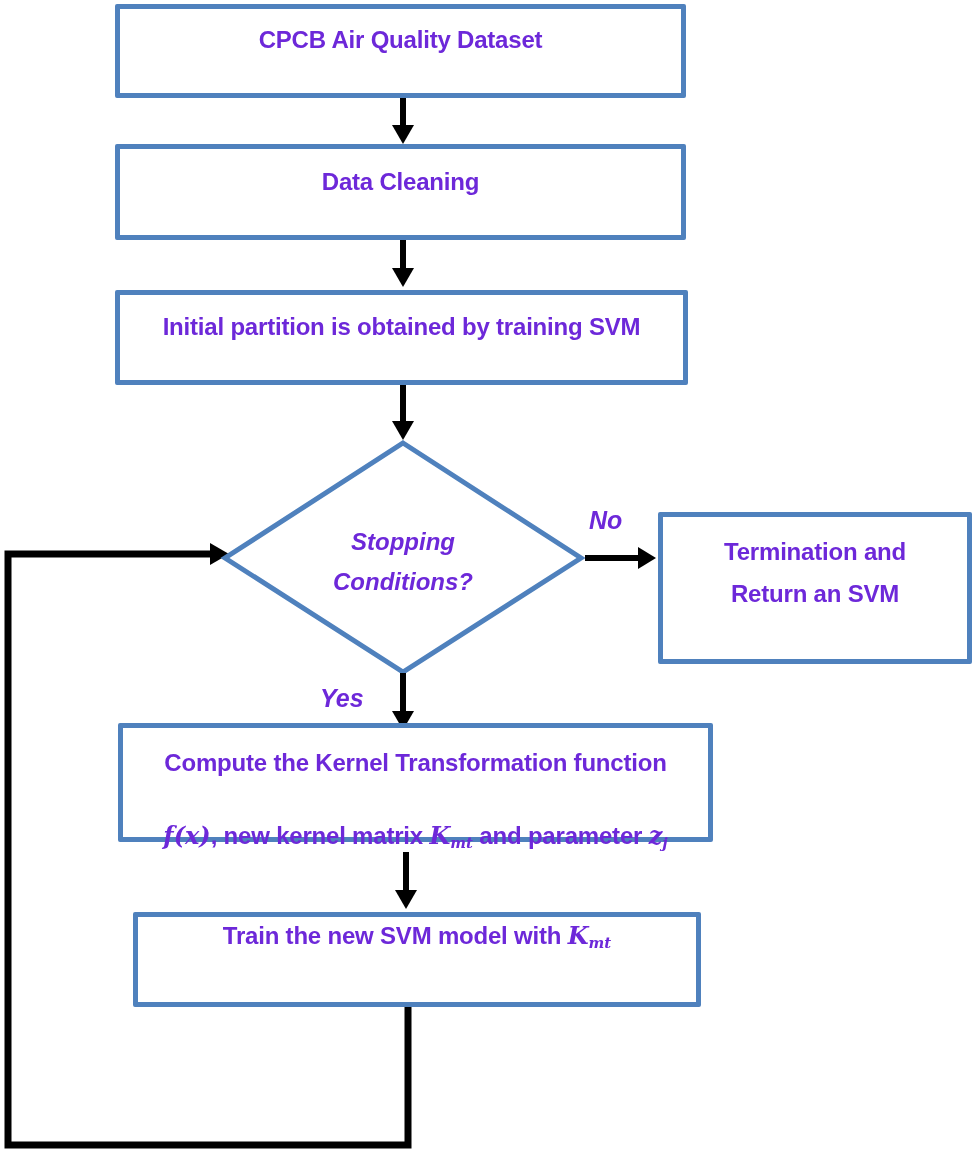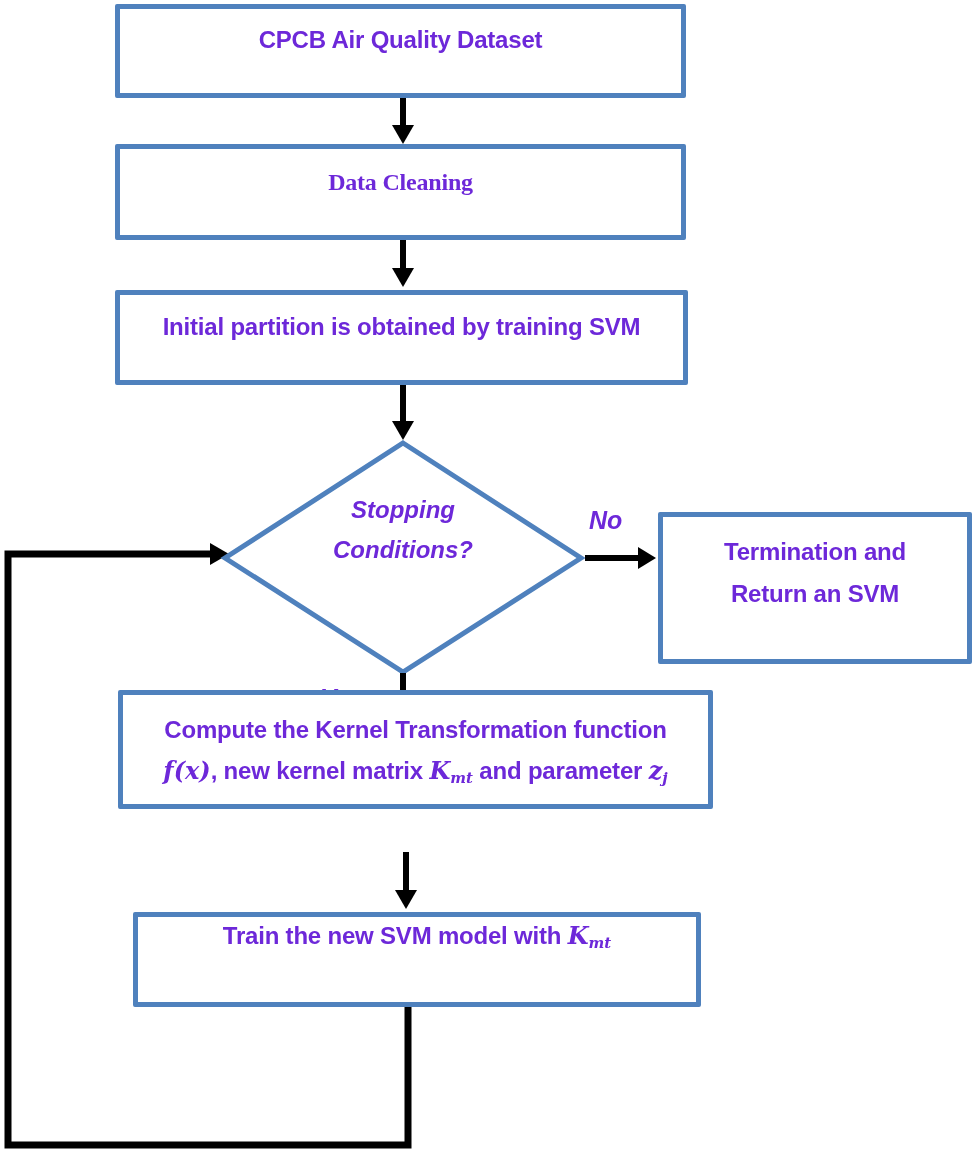--- a/index.html
+++ b/index.html
@@ -33,30 +33,30 @@
     flex-direction: column;
     align-items: center;
     text-align: center;
     font-weight: bold;
     font-size: 24px;
     line-height: 30px;
     letter-spacing: -0.2px;
   }
   .box .label-line { width: 100%; }
   #node-dataset        { left: 115px; top: 4px;   width: 571px; height: 94px;  padding-top: 16px; }
-  #node-data-cleaning  { left: 115px; top: 144px; width: 571px; height: 96px;  padding-top: 18px; font-family: Liberation Serif, serif; }
+  #node-data-cleaning  { left: 115px; top: 144px; width: 571px; height: 96px;  padding-top: 18px; }
   #node-initial        { left: 115px; top: 290px; width: 573px; height: 95px;  padding-top: 17px; }
   #node-termination    { left: 658px; top: 512px; width: 314px; height: 152px; padding-top: 14px; line-height: 42px; }
-  #node-compute        { left: 118px; top: 690px; width: 595px; height: 119px; padding-top: 14px; line-height: 41px; }
+  #node-compute        { left: 118px; top: 723px; width: 595px; height: 119px; padding-top: 14px; line-height: 41px; gap: 32px; }
   #node-train          { left: 133px; top: 912px; width: 568px; height: 95px;  padding-top: 4px; }
 
   .diamond-text {
     position: absolute;
     left: 283px;
-    top: 490px;
+    top: 522px;
     width: 240px;
     text-align: center;
     font-weight: bold;
     font-style: italic;
     font-size: 24px;
     line-height: 40px;
   }
   .edge-label {
     position: absolute;
     font-weight: bold;

